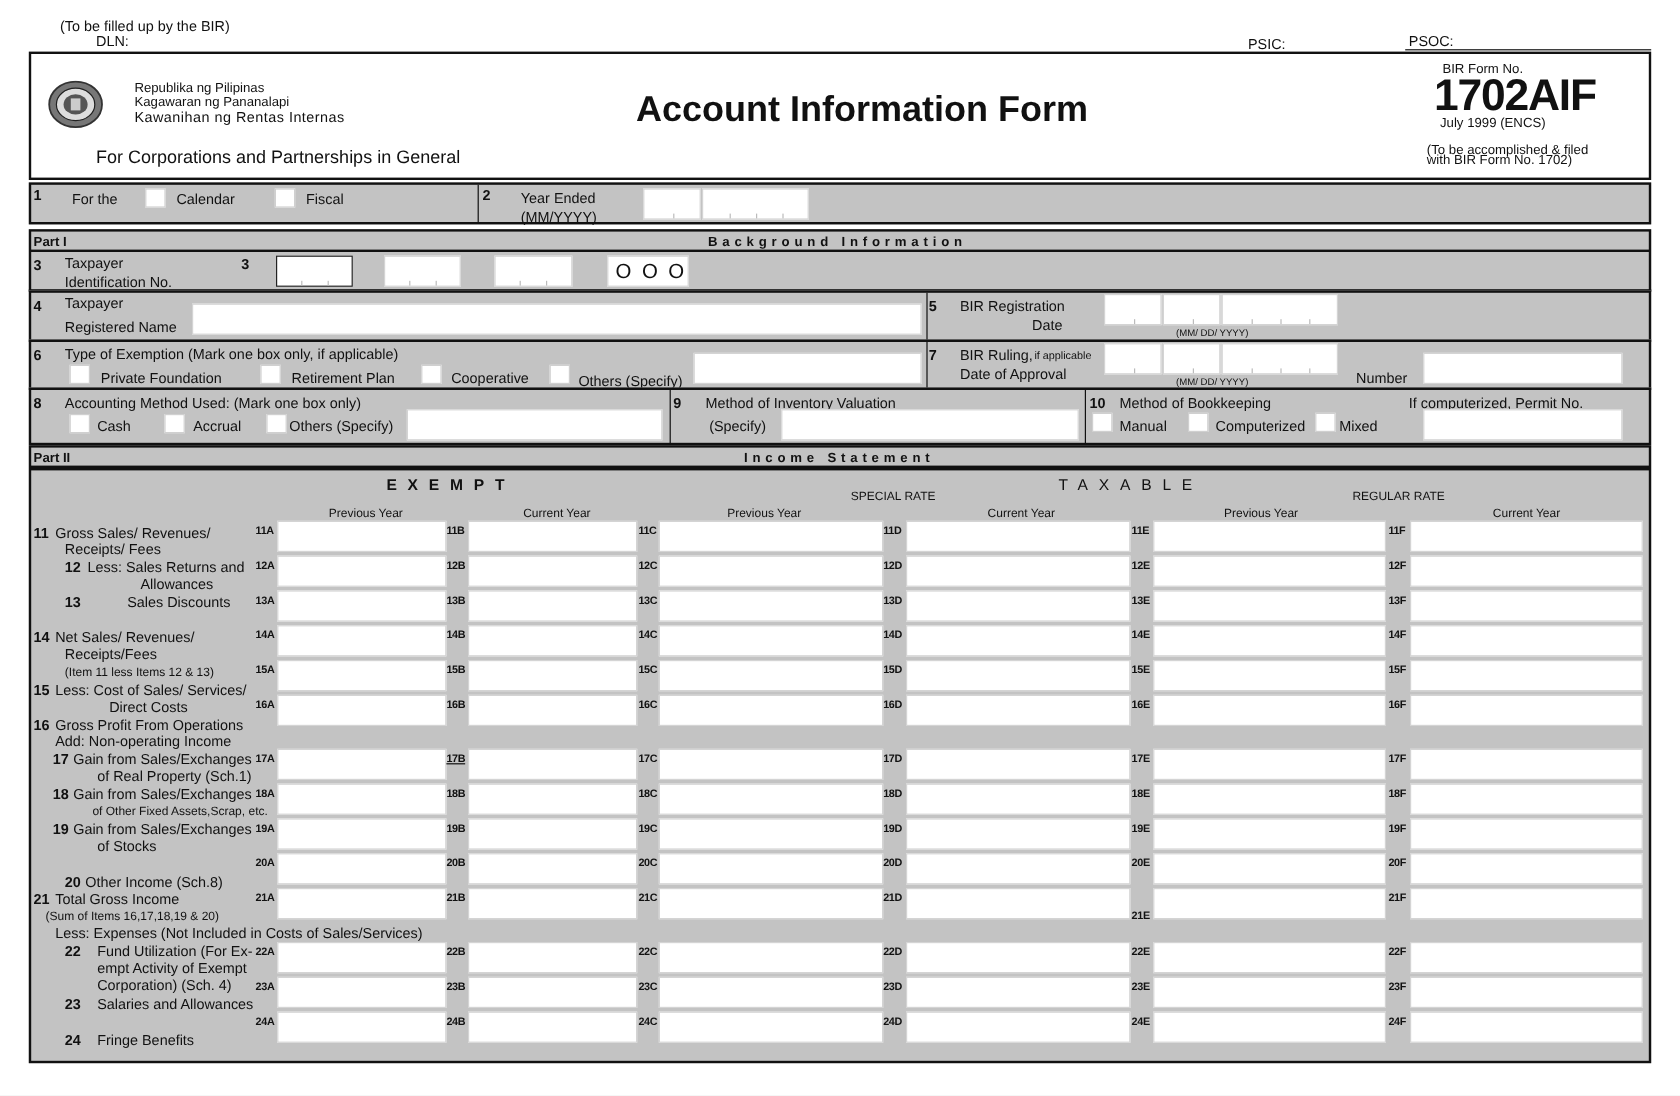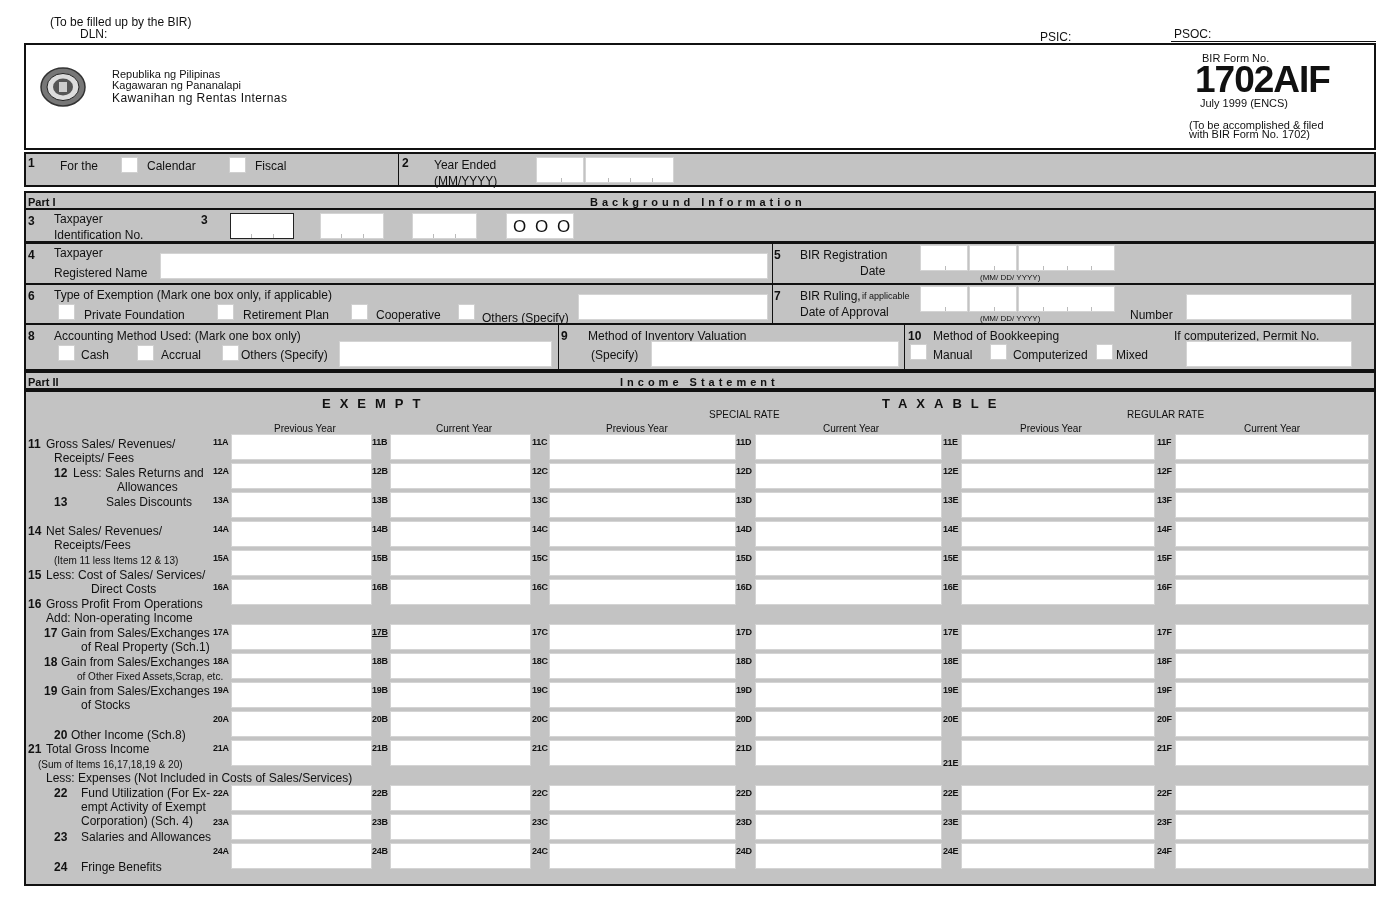--- a/index.html
+++ b/index.html
@@ -32,20 +32,22 @@
     <svg width="46" height="40" viewBox="0 0 46 40">
       <ellipse cx="23" cy="20" rx="22" ry="19" fill="#777" stroke="#333" stroke-width="1.5"></ellipse>
       <ellipse cx="23" cy="20" rx="16" ry="13.5" fill="#ddd" stroke="#222" stroke-width="1"></ellipse>
       <ellipse cx="23" cy="20" rx="10" ry="8.5" fill="#555"></ellipse>
       <rect x="19" y="15" width="8" height="10" fill="#ccc"></rect>
     </svg>
   </div>
   <div class="t" style="left:86px;top:24px;font-size:11px;line-height:11px;">Republika ng Pilipinas</div>
   <div class="t" style="left:86px;top:35px;font-size:11px;line-height:11px;">Kagawaran ng Pananalapi</div>
   <div class="t" style="left:86px;top:47px;font-size:12px;line-height:12px;letter-spacing:0.4px;">Kawanihan ng Rentas Internas</div>
+  <div class="t" style="left:54px;top:78px;font-size:15px;line-height:17px;">For Corporations and Partnerships in General</div>
+  <div class="t" style="left:504px;top:30px;font-size:30px;line-height:34px;font-weight:bold;">Account Information Form</div>
   <div class="t" style="left:1176px;top:6px;font-size:11px;">BIR Form  No.</div>
   <div class="t" style="left:1169px;top:16px;font-size:37px;line-height:38px;font-weight:bold;letter-spacing:-1px;">1702AIF</div>
   <div class="t" style="left:1174px;top:51px;font-size:11px;">July 1999 (ENCS)</div>
   <div class="t" style="left:1163px;top:76px;font-size:11px;line-height:9px;">(To be accomplished &amp; filed</div>
   <div class="t" style="left:1163px;top:85px;font-size:11px;line-height:9px;">with BIR Form No. 1702)</div>
 </div>
 
 <div class="sec" style="top:152px;height:35px;">
   <div class="t b" style="left:2px;top:2px;">1</div>
   <div class="t" style="left:34px;top:5px;">For the</div>
@@ -178,21 +180,21 @@
   <div class="wbox" style="left:1160px;top:16px;width:166px;height:26px;"></div>
 </div>
 
 <div class="hdr" style="top:371px;height:19px;">
   <div class="t b" style="left:2px;top:2px;font-size:11px;">Part II</div>
   <div class="t spaced" style="left:594px;top:2px;font-size:11px;">Income Statement</div>
 </div>
 
 <div class="sec" style="top:390px;height:496px;border-top:2px solid #111;">
   <div class="t" style="left:296px;top:5px;font-size:13px;letter-spacing:9px;font-weight:bold;">EXEMPT</div>
-  <div class="t" style="left:856px;top:5px;font-size:13px;letter-spacing:9px;font-weight:bold;">TAXABLE</div>
+  <div class="t" style="left:856px;top:5px;font-size:13px;letter-spacing:9px;font-weight:normal;">TAXABLE</div>
   <div class="t" style="left:683px;top:16px;font-size:10px;">SPECIAL RATE</div>
   <div class="t" style="left:1101px;top:16px;font-size:10px;">REGULAR RATE</div>
 
   <div class="t" style="left:248px;top:30px;font-size:10px;">Previous Year</div>
   <div class="t" style="left:410px;top:30px;font-size:10px;">Current Year</div>
   <div class="t" style="left:580px;top:30px;font-size:10px;">Previous Year</div>
   <div class="t" style="left:797px;top:30px;font-size:10px;">Current Year</div>
   <div class="t" style="left:994px;top:30px;font-size:10px;">Previous Year</div>
   <div class="t" style="left:1218px;top:30px;font-size:10px;">Current Year</div>
 

